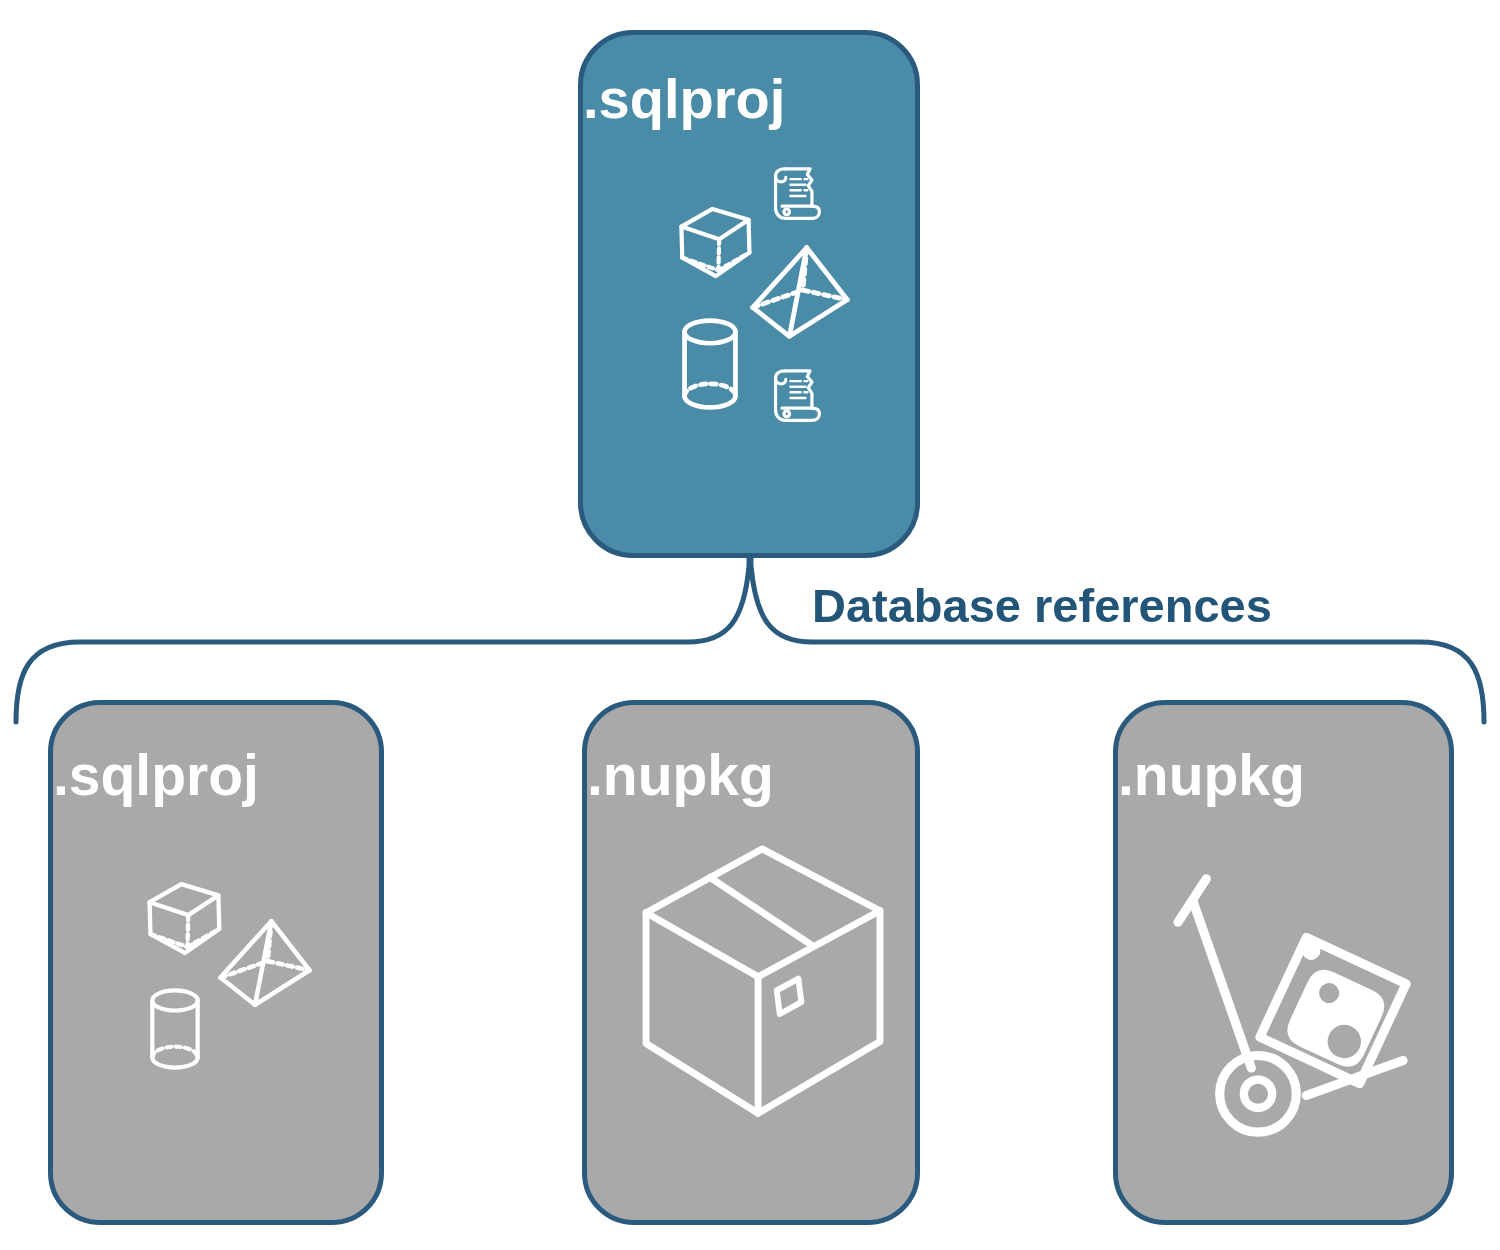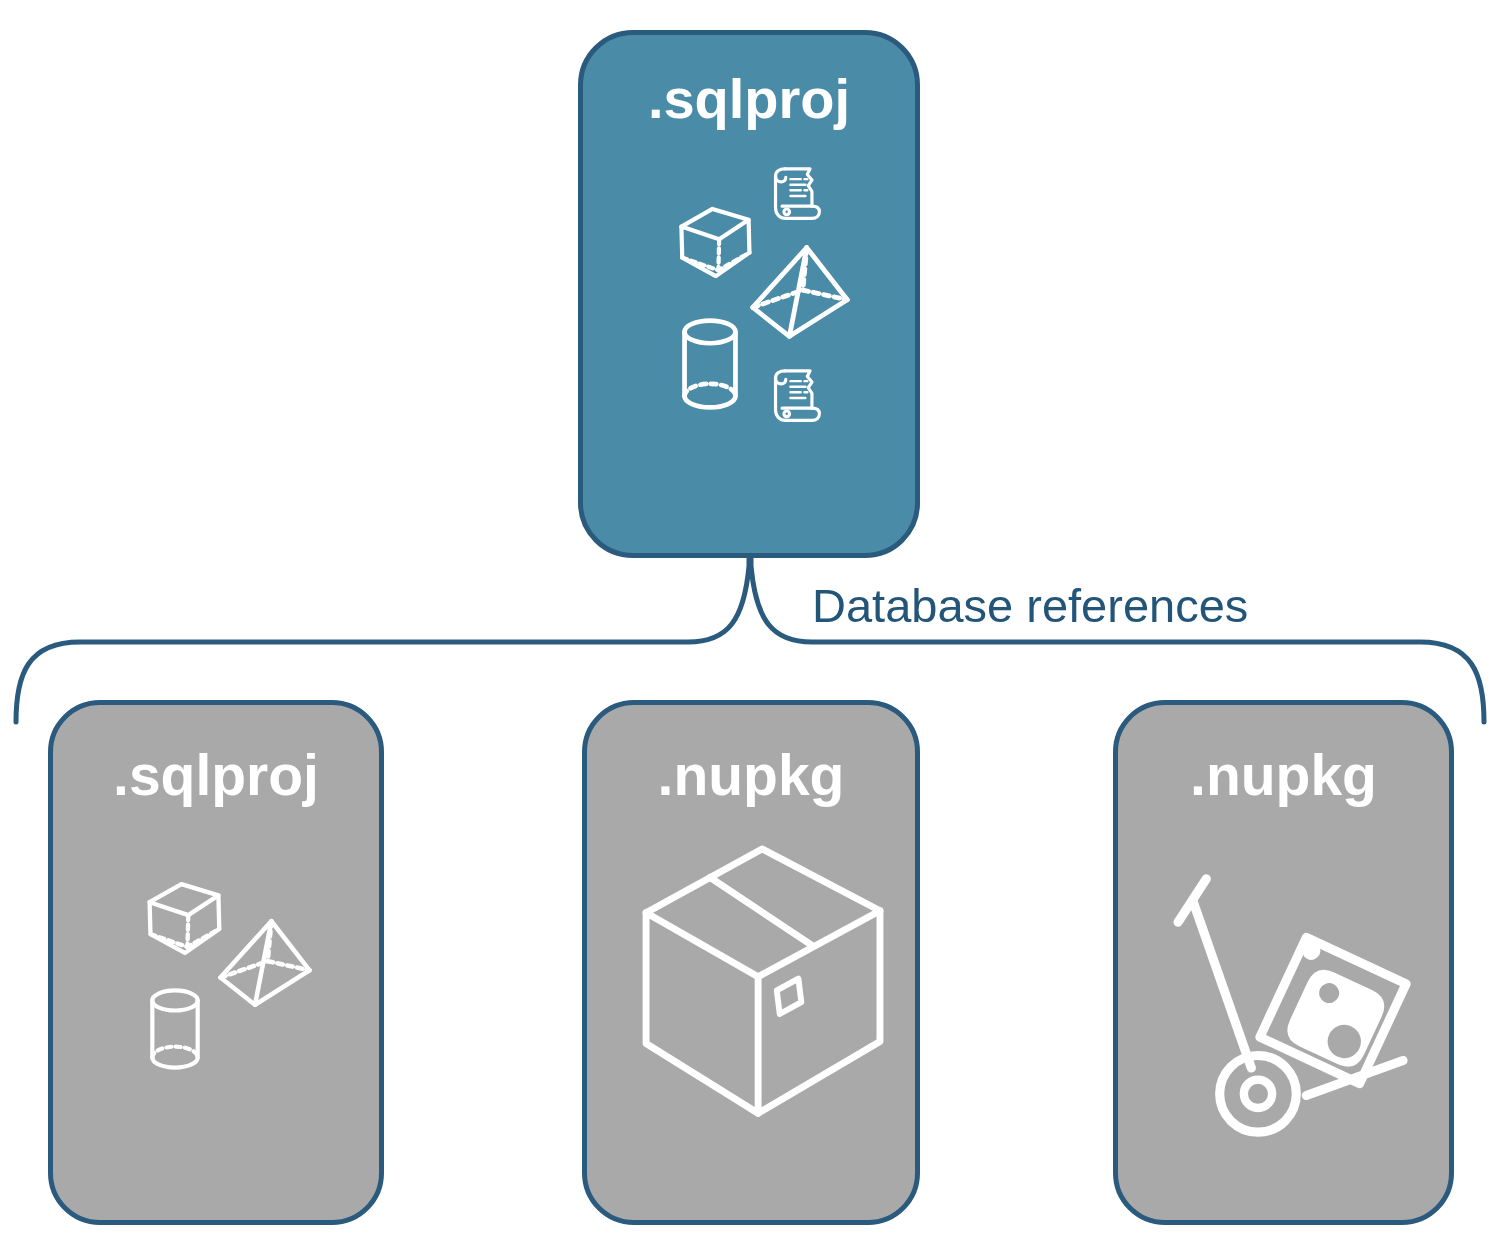--- a/index.html
+++ b/index.html
@@ -10,35 +10,35 @@
     --connector-text:#235579;
     --canvas-bg:#FFFFFF;
   }
   html,body{margin:0;padding:0;background:var(--canvas-bg);}
   .canvas{
     position:relative;width:1500px;height:1250px;background:var(--canvas-bg);
     font-family:"Liberation Sans", sans-serif;overflow:hidden;
   }
   .box{position:absolute;border:5px solid var(--line);box-sizing:border-box;}
   .box .label{
-    text-align:center;color:var(--label-text);font-weight:bold;font-size:57px;
+    color:var(--label-text);font-weight:bold;font-size:57px;
     letter-spacing:0px;line-height:1;
   }
   .root-box{left:578px;top:30px;width:342px;height:528px;border-radius:55px;background:var(--root-fill);}
   .root-box .label{margin-top:36px;font-size:56px;}
   .child-box{top:700px;height:525px;border-radius:52px;background:var(--child-fill);}
   .child-box .label{margin-top:42px;}
   .child-sqlproj{left:48px;width:336px;}
   .child-dacpac{left:582px;width:338px;}
   .child-nupkg{left:1113px;width:341px;}
   .icon{position:absolute;color:#FFFFFF;}
   .brace{position:absolute;left:0;top:0;width:1500px;height:1250px;pointer-events:none;}
   .connector-label{
     position:absolute;left:812px;top:582px;width:470px;
-    font-weight:normal;font-size:47px;color:var(--connector-text);line-height:1;white-space:nowrap;
+    font-weight:bold;font-size:47px;color:var(--connector-text);line-height:1;white-space:nowrap;
   }
 </style>
 </head>
 <body>
 
 <div class="canvas">
 
   <div class="box root-box">
     <div class="label">.sqlproj</div>
 

